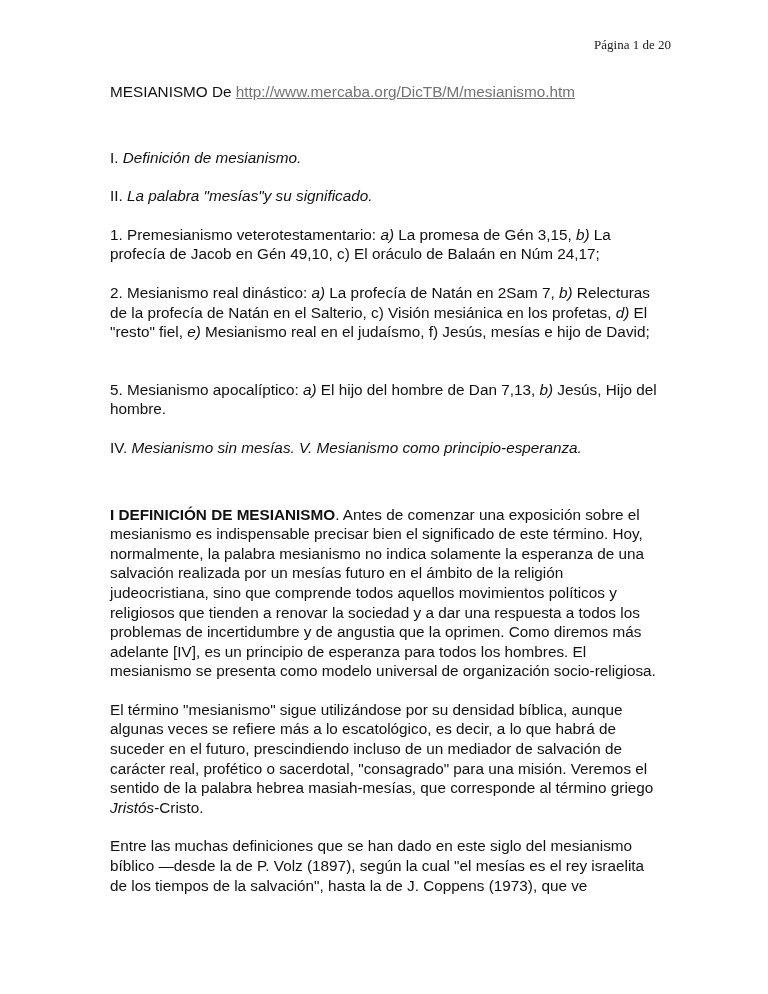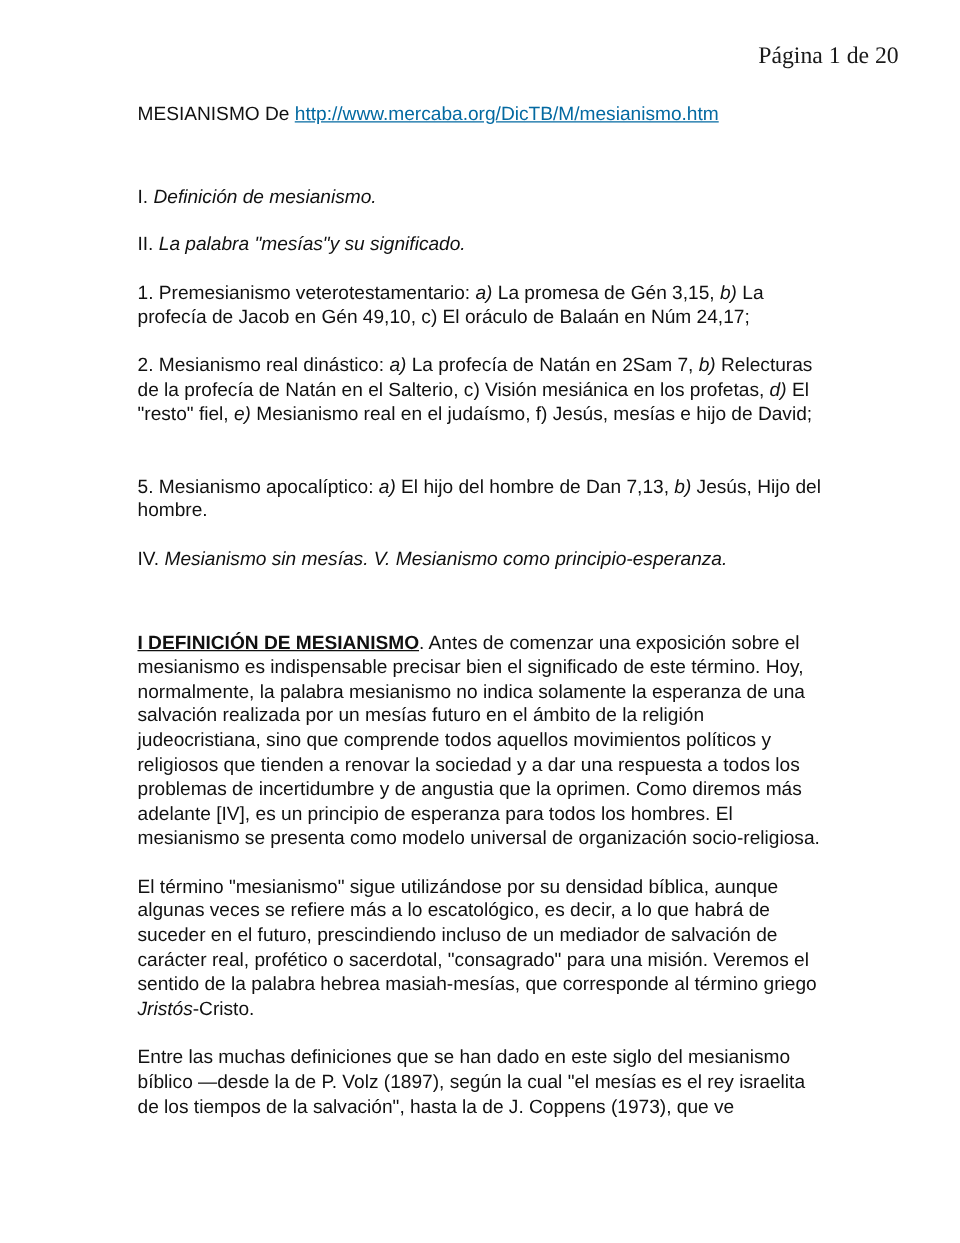--- a/index.html
+++ b/index.html
@@ -20,47 +20,47 @@
     height: 994px;
     background: #ffffff;
     overflow: hidden;
     box-sizing: border-box;
   }
   .page-header {
     position: absolute;
     top: 36px;
     left: 0;
     width: 768px;
-    padding-right: 49px;
+    padding-right: 97px;
     box-sizing: border-box;
     text-align: right;
     font-family: "Liberation Serif", serif;
-    font-size: 19px;
+    font-size: 13px;
     line-height: 18px;
     color: #1a1a1a;
   }
   .content {
     position: absolute;
     top: 82px;
     left: 110px;
     width: 552px;
   }
   .blk {
     font-size: 15.3px;
     line-height: 19.6px;
     color: #111111;
     margin: 0;
   }
   .gap-lg { height: 27px; }
   .gap-md { height: 19px; }
   .gap-xl { height: 47px; }
   .it { font-style: italic; }
-  .bd { font-weight: bold; text-decoration: underline; }
+  .bd { font-weight: bold; }
   a.extlink {
-    color: #0369a1;
+    color: #737373;
     text-decoration: underline;
   }
   .title-line { white-space: nowrap; }
 </style>
 </head>
 <body>
 
 <div class="page">
 
   <div class="page-header">Página 1 de 20</div>

